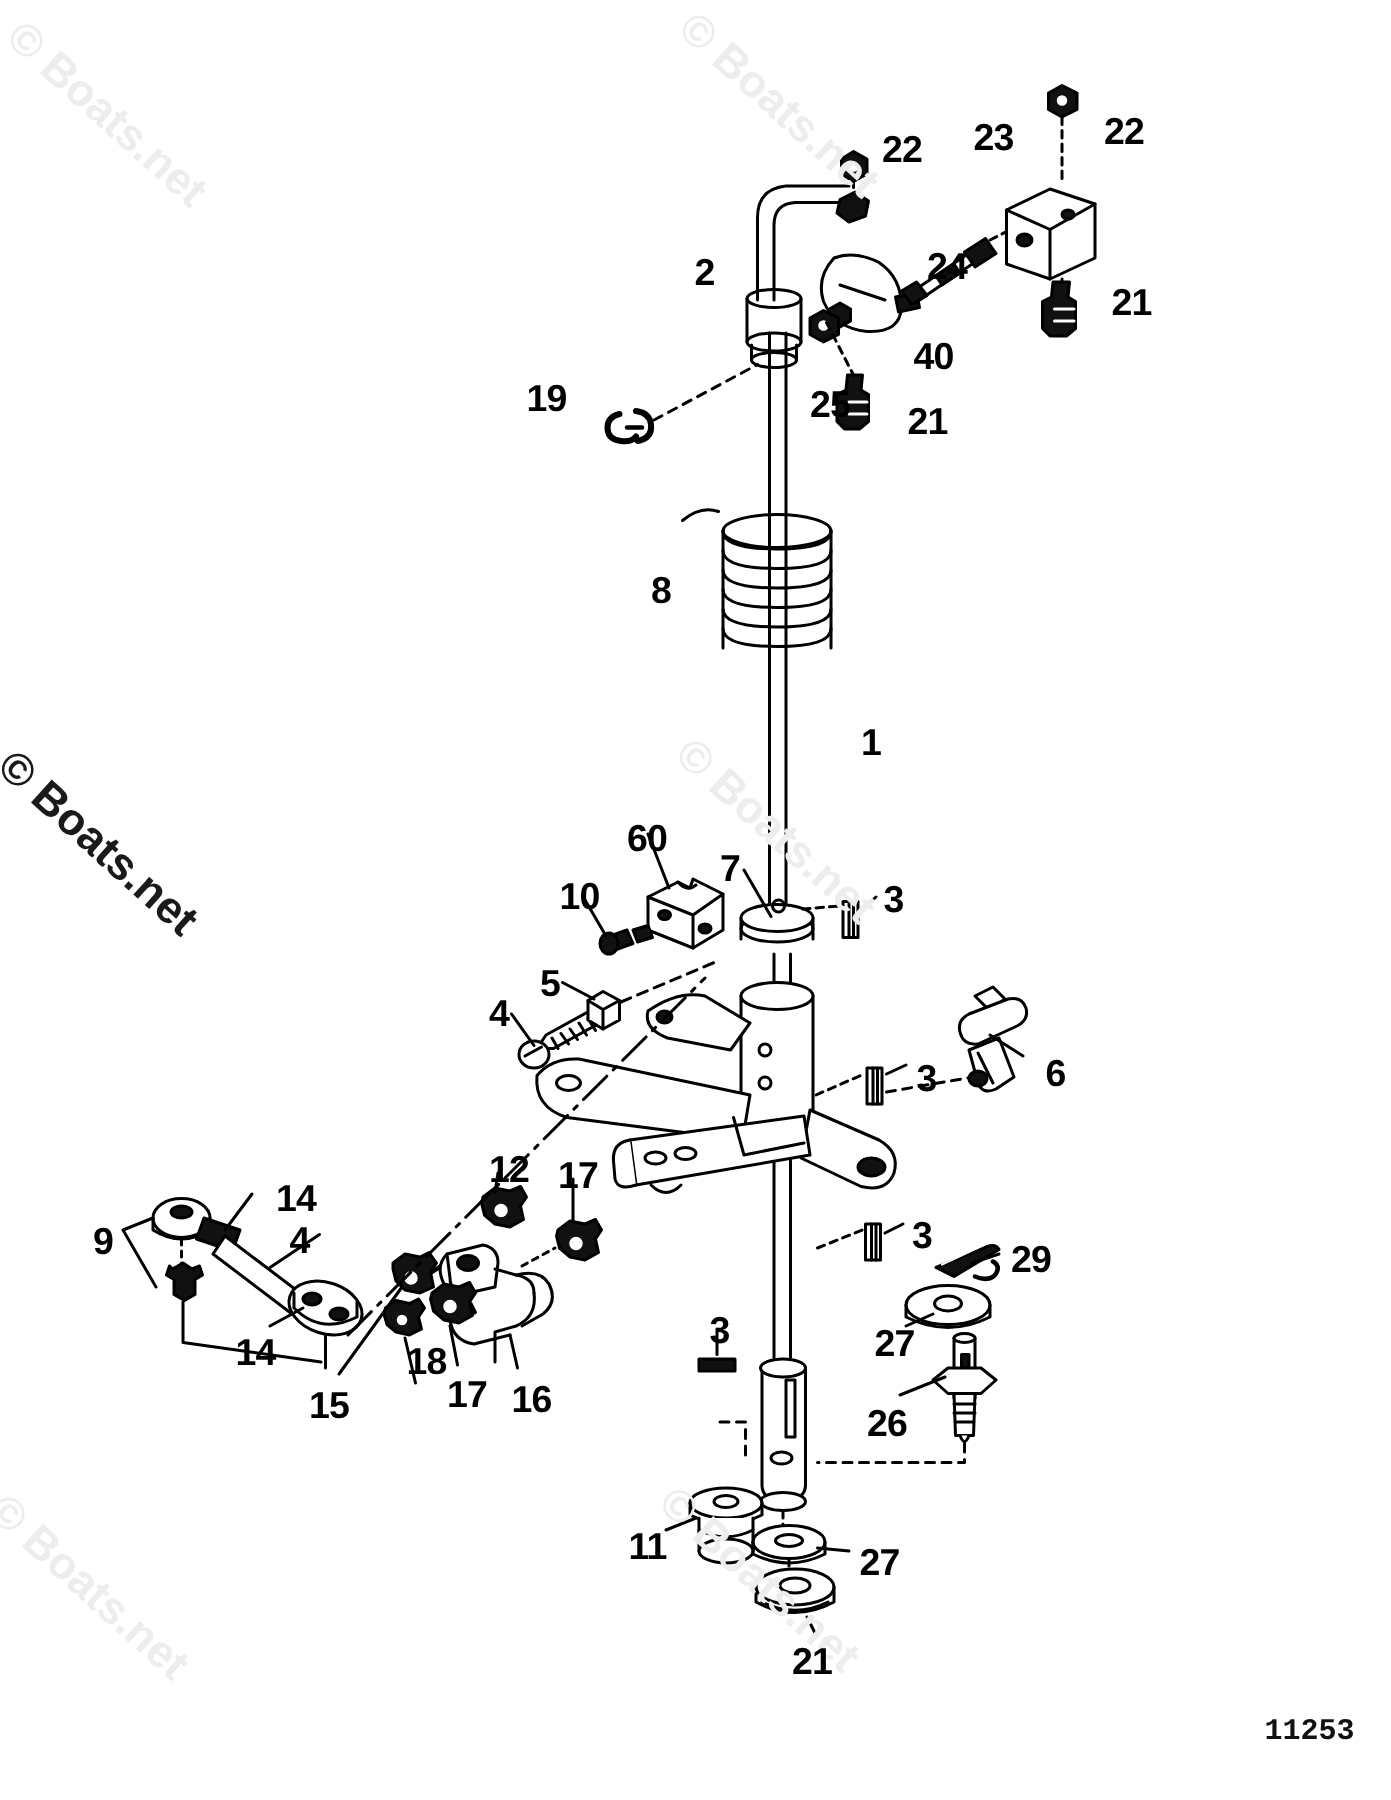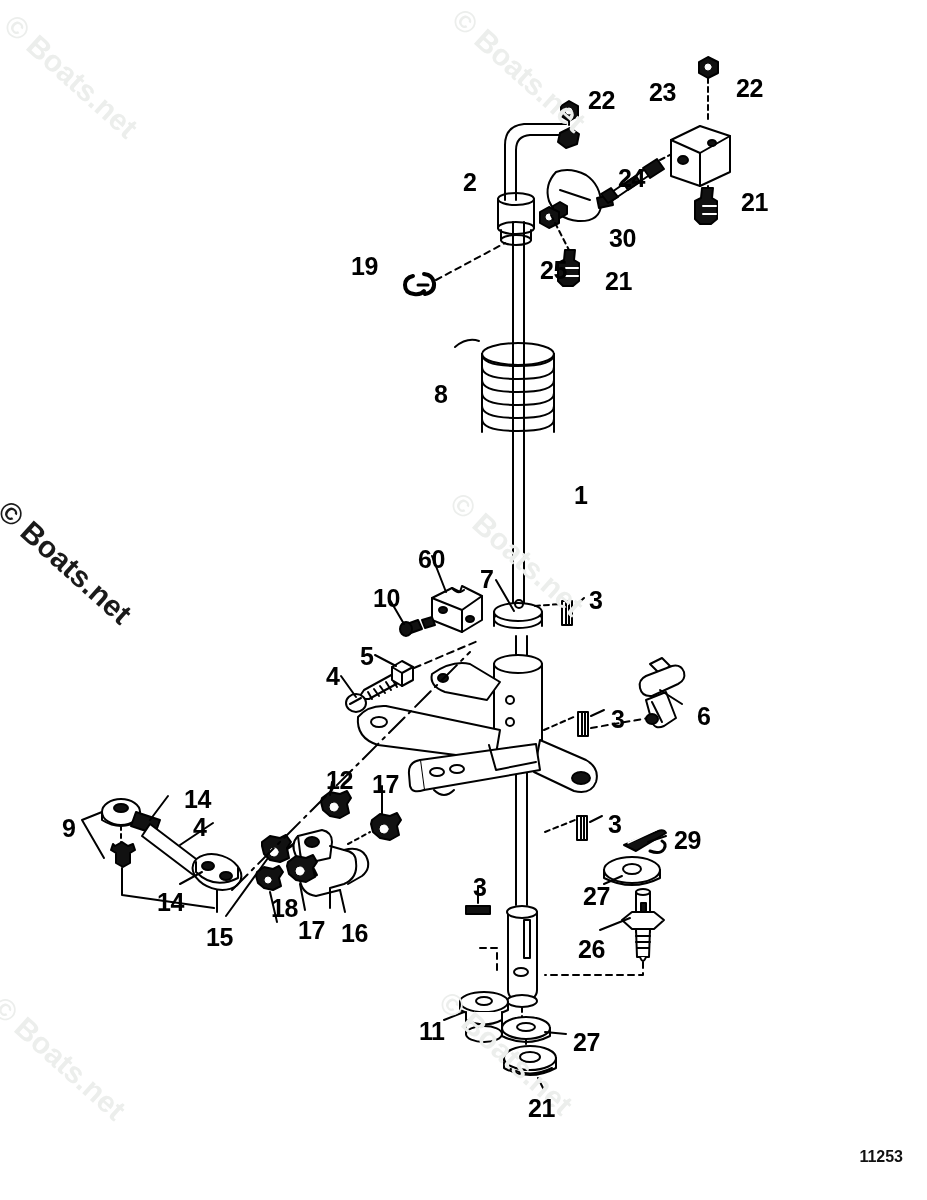--- a/index.html
+++ b/index.html
@@ -5,22 +5,22 @@
 <style>
   html,body{margin:0;padding:0;background:#ffffff;}
   body{font-family:"Liberation Sans",sans-serif;}
   #page{position:relative;width:927px;height:1200px;background:#fff;overflow:hidden;}
   #svgroot{position:absolute;left:0;top:0;width:927px;height:1200px;}
   .wm{position:absolute;color:#eceeec;font-weight:bold;font-family:"Liberation Sans",sans-serif;
       white-space:nowrap;transform-origin:0 0;pointer-events:none;user-select:none;}
   .wm.dark{color:#1a1a1a;}
   .callout{position:absolute;font-family:"Liberation Sans",sans-serif;font-weight:bold;
       color:#000000;font-size:25px;line-height:1;letter-spacing:-0.5px;white-space:nowrap;}
-  #fignum{position:absolute;right:24px;bottom:34px;font-family:Liberation Sans, sans-serif;
-      font-weight:bold;font-size:16px;color:#111;letter-spacing:0px;}
+  #fignum{position:absolute;right:24px;bottom:34px;font-family:Liberation Mono, monospace;
+      font-weight:bold;font-size:20px;color:#111;letter-spacing:0px;}
 </style>
 </head>
 <body>
 
 <div id="page">
 
   <svg id="svgroot" viewBox="0 0 927 1200">
     <g fill="none" stroke="#000" stroke-width="2" stroke-linecap="round" stroke-linejoin="round">
 
       <g>
@@ -363,21 +363,21 @@
       <div class="wm" style="left: 8px; top: 990px; font-size: 30px; transform: rotate(42deg);">© Boats.net</div>
       <div class="wm" style="left: 455px; top: 985px; font-size: 30px; transform: rotate(42deg);">© Boats.net</div>
     </div>
   <div id="callout-layer">
       <div class="callout" style="left: 588px; top: 88px;">22</div>
       <div class="callout" style="left: 736px; top: 76px;">22</div>
       <div class="callout" style="left: 649px; top: 80px;">23</div>
       <div class="callout" style="left: 618px; top: 130px; margin-top: 36px;">24</div>
       <div class="callout" style="left: 741px; top: 190px;">21</div>
       <div class="callout" style="left: 463px; top: 170px;">2</div>
-      <div class="callout" style="left: 609px; top: 226px;">30</div>
+      <div class="callout" style="left: 609px; top: 226px;">40</div>
       <div class="callout" style="left: 540px; top: 258px;">25</div>
       <div class="callout" style="left: 605px; top: 269px;">21</div>
       <div class="callout" style="left: 351px; top: 254px;">19</div>
       <div class="callout" style="left: 434px; top: 382px;">8</div>
       <div class="callout" style="left: 574px; top: 483px;">1</div>
       <div class="callout" style="left: 418px; top: 547px;">60</div>
       <div class="callout" style="left: 480px; top: 567px;">7</div>
       <div class="callout" style="left: 373px; top: 586px;">10</div>
       <div class="callout" style="left: 589px; top: 588px;">3</div>
       <div class="callout" style="left: 360px; top: 644px;">5</div>

